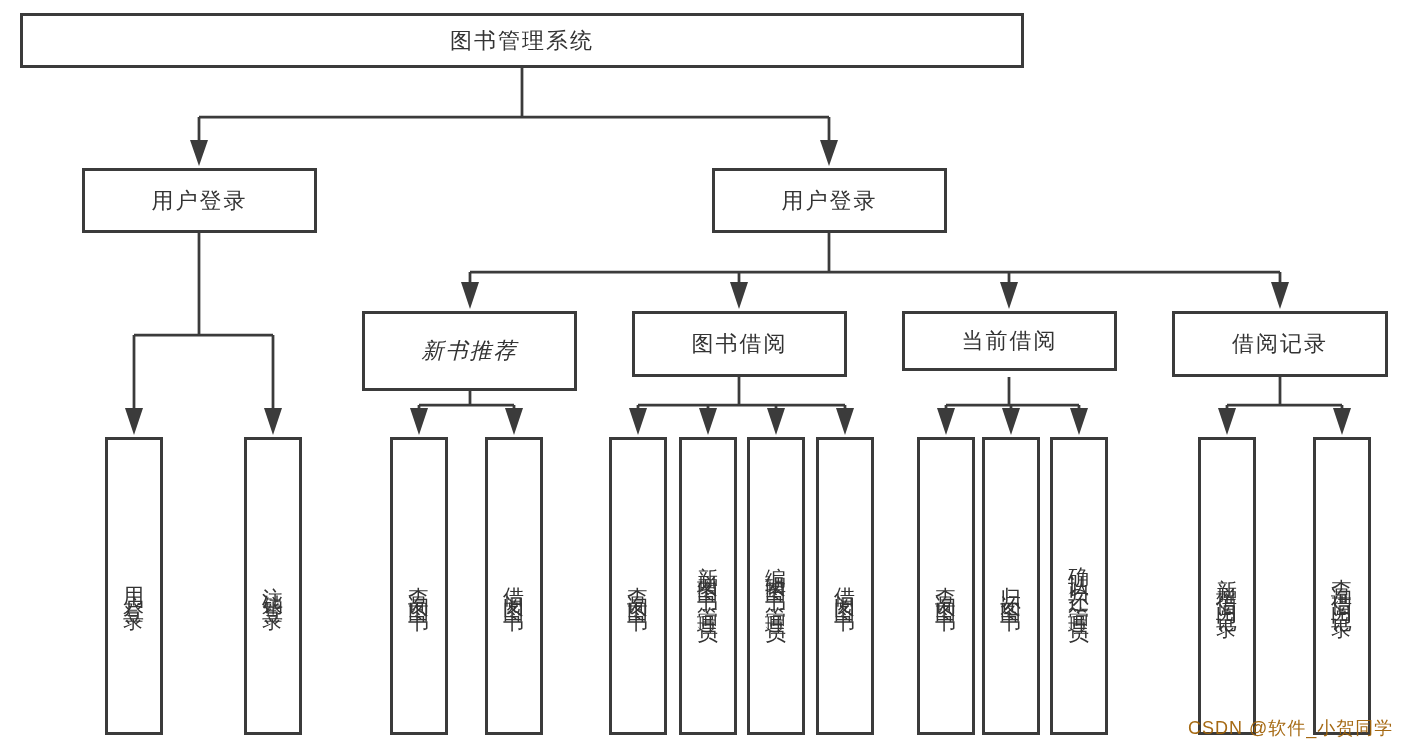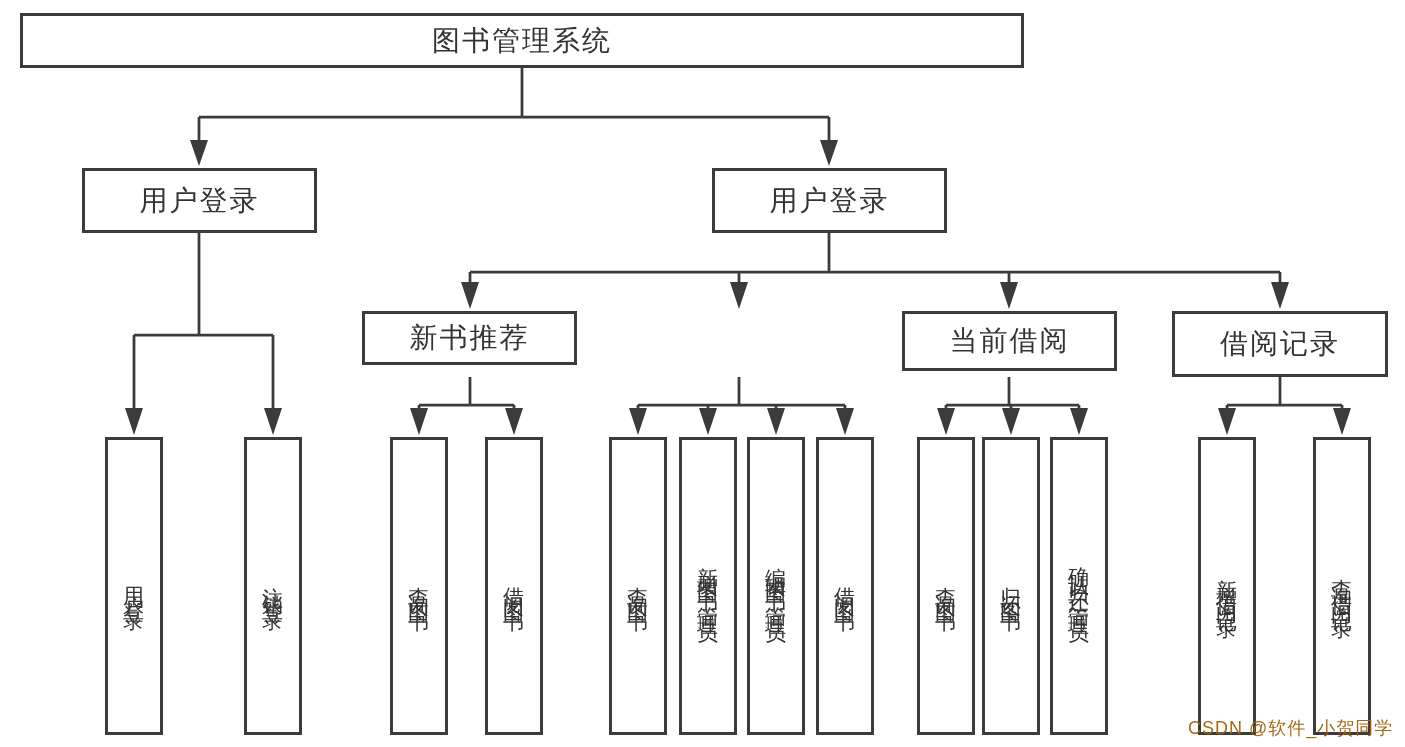--- a/index.html
+++ b/index.html
@@ -34,21 +34,21 @@
     box-sizing: border-box;
     background: #ffffff;
     border: 3px solid #3b3b3b;
     color: #333333;
     display: flex;
     align-items: center;
     justify-content: center;
     text-align: center;
   }
   .hbox {
-    font-size: 28px;
+    font-size: 22px;
     letter-spacing: 2px;
     line-height: 1;
   }
   .vbox {
     writing-mode: vertical-rl;
     text-orientation: mixed;
     font-size: 21px;
     letter-spacing: 8px;
     line-height: 1;
   }
@@ -109,21 +109,22 @@
       <polygon points="1218,408 1236,408 1227,435"></polygon>
       <polygon points="1333,408 1351,408 1342,435"></polygon>
     </g>
   </svg>
 
   <div class="box hbox" style="left:20px; top:13px; width:1004px; height:55px;">图书管理系统</div>
 
   <div class="box hbox" style="left:82px; top:168px; width:235px; height:65px;">用户登录</div>
   <div class="box hbox" style="left:712px; top:168px; width:235px; height:65px;">用户登录</div>
 
-  <div class="box hbox" style="left:362px; top:311px; width:215px; height:54px;">新书推荐</div>
+  <div class="box hbox" style="left:362px; top:311px; width:215px; height:80px;font-style:italic;">新书推荐</div>
+  <div class="box hbox" style="left:632px; top:311px; width:215px; height:66px;">图书借阅</div>
   <div class="box hbox" style="left:902px; top:311px; width:215px; height:60px;">当前借阅</div>
   <div class="box hbox" style="left:1172px; top:311px; width:216px; height:66px;">借阅记录</div>
 
   <div class="box vbox" style="left:105px; top:437px; width:58px; height:298px;">用户登录</div>
   <div class="box vbox" style="left:244px; top:437px; width:58px; height:298px;">注销登录</div>
 
   <div class="box vbox" style="left:390px; top:437px; width:58px; height:298px;">查询图书</div>
   <div class="box vbox" style="left:485px; top:437px; width:58px; height:298px;">借阅图书</div>
 
   <div class="box vbox" style="left:609px; top:437px; width:58px; height:298px;">查询图书</div>

